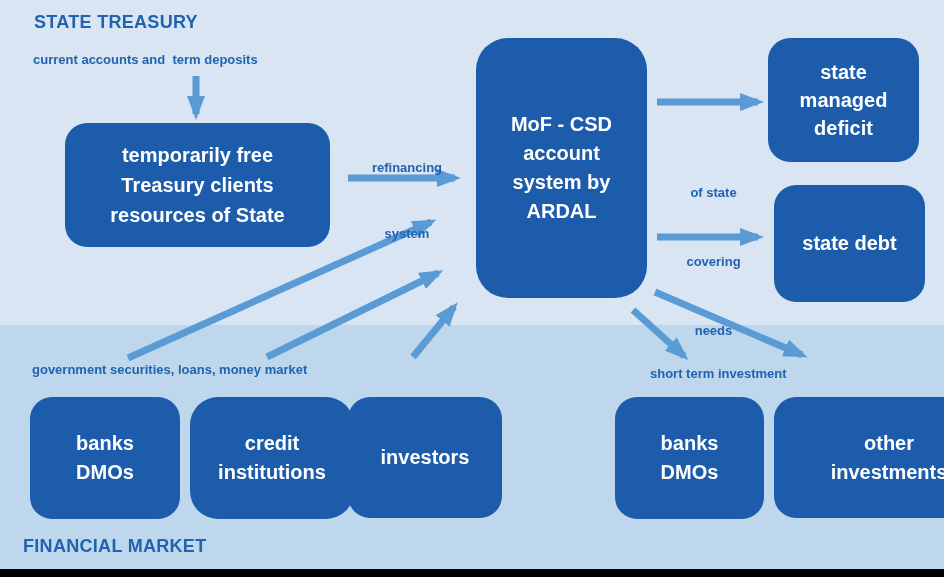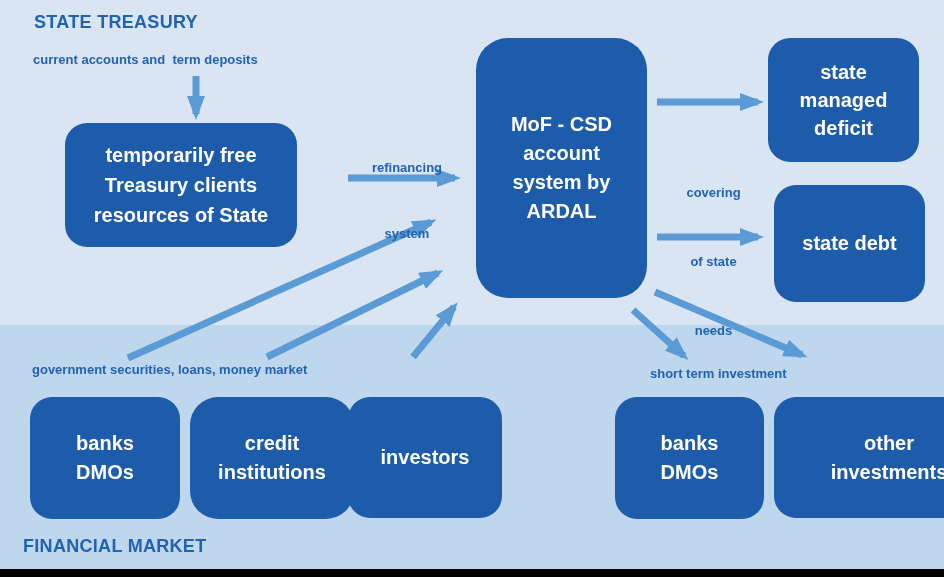--- a/index.html
+++ b/index.html
@@ -26,21 +26,21 @@
     font-weight:bold;font-size:20px;text-align:center;
   }
   .node .ln{line-height:29px;white-space:pre;}
   .lbl{
     position:absolute;color:var(--label-blue);font-weight:bold;white-space:pre;
     font-size:13px;line-height:22px;
   }
   .lbl.center{text-align:center;}
   .heading{font-size:18px;letter-spacing:0.3px;}
   
-  .n-tempfree{left:65px;top:123px;width:232px;height:124px;border-radius:22px;}
+  .n-tempfree{left:65px;top:123px;width:265px;height:124px;border-radius:22px;}
   .n-tempfree .ln{line-height:30px;}
   .n-mof{left:476px;top:38px;width:171px;height:260px;border-radius:32px;}
   .n-budget{left:768px;top:38px;width:151px;height:124px;border-radius:22px;}
   .n-budget .ln{line-height:28px;}
   .n-statedebt{left:774px;top:185px;width:151px;height:117px;border-radius:22px;}
   .n-banks-l{left:30px;top:397px;width:150px;height:122px;border-radius:22px;}
   .n-credit{left:190px;top:397px;width:164px;height:122px;border-radius:28px;align-items:center;}
   .n-investors{left:348px;top:397px;width:154px;height:121px;border-radius:22px;}
   .n-banks-r{left:615px;top:397px;width:149px;height:122px;border-radius:22px;}
   .n-other{left:774px;top:397px;width:150px;height:121px;border-radius:22px;padding-left:40px;}
@@ -83,22 +83,22 @@
 
   <div class="lbl heading l-state-treasury">STATE TREASURY</div>
   <div class="lbl heading l-finmarket">FINANCIAL MARKET</div>
 
   <div class="lbl l-current">current accounts and  term deposits</div>
   <div class="lbl center l-refinancing">
     <div>refinancing</div>
     <div>system</div>
   </div>
   <div class="lbl center l-covering">
+    <div>of state</div>
     <div>covering</div>
-    <div>of state</div>
     <div>needs</div>
   </div>
   <div class="lbl l-govsec">government securities, loans, money market</div>
   <div class="lbl l-shortterm">short term investment</div>
 
   <div class="node n-tempfree">
     <div class="ln">temporarily free</div>
     <div class="ln">Treasury clients</div>
     <div class="ln">resources of State</div>
   </div>

